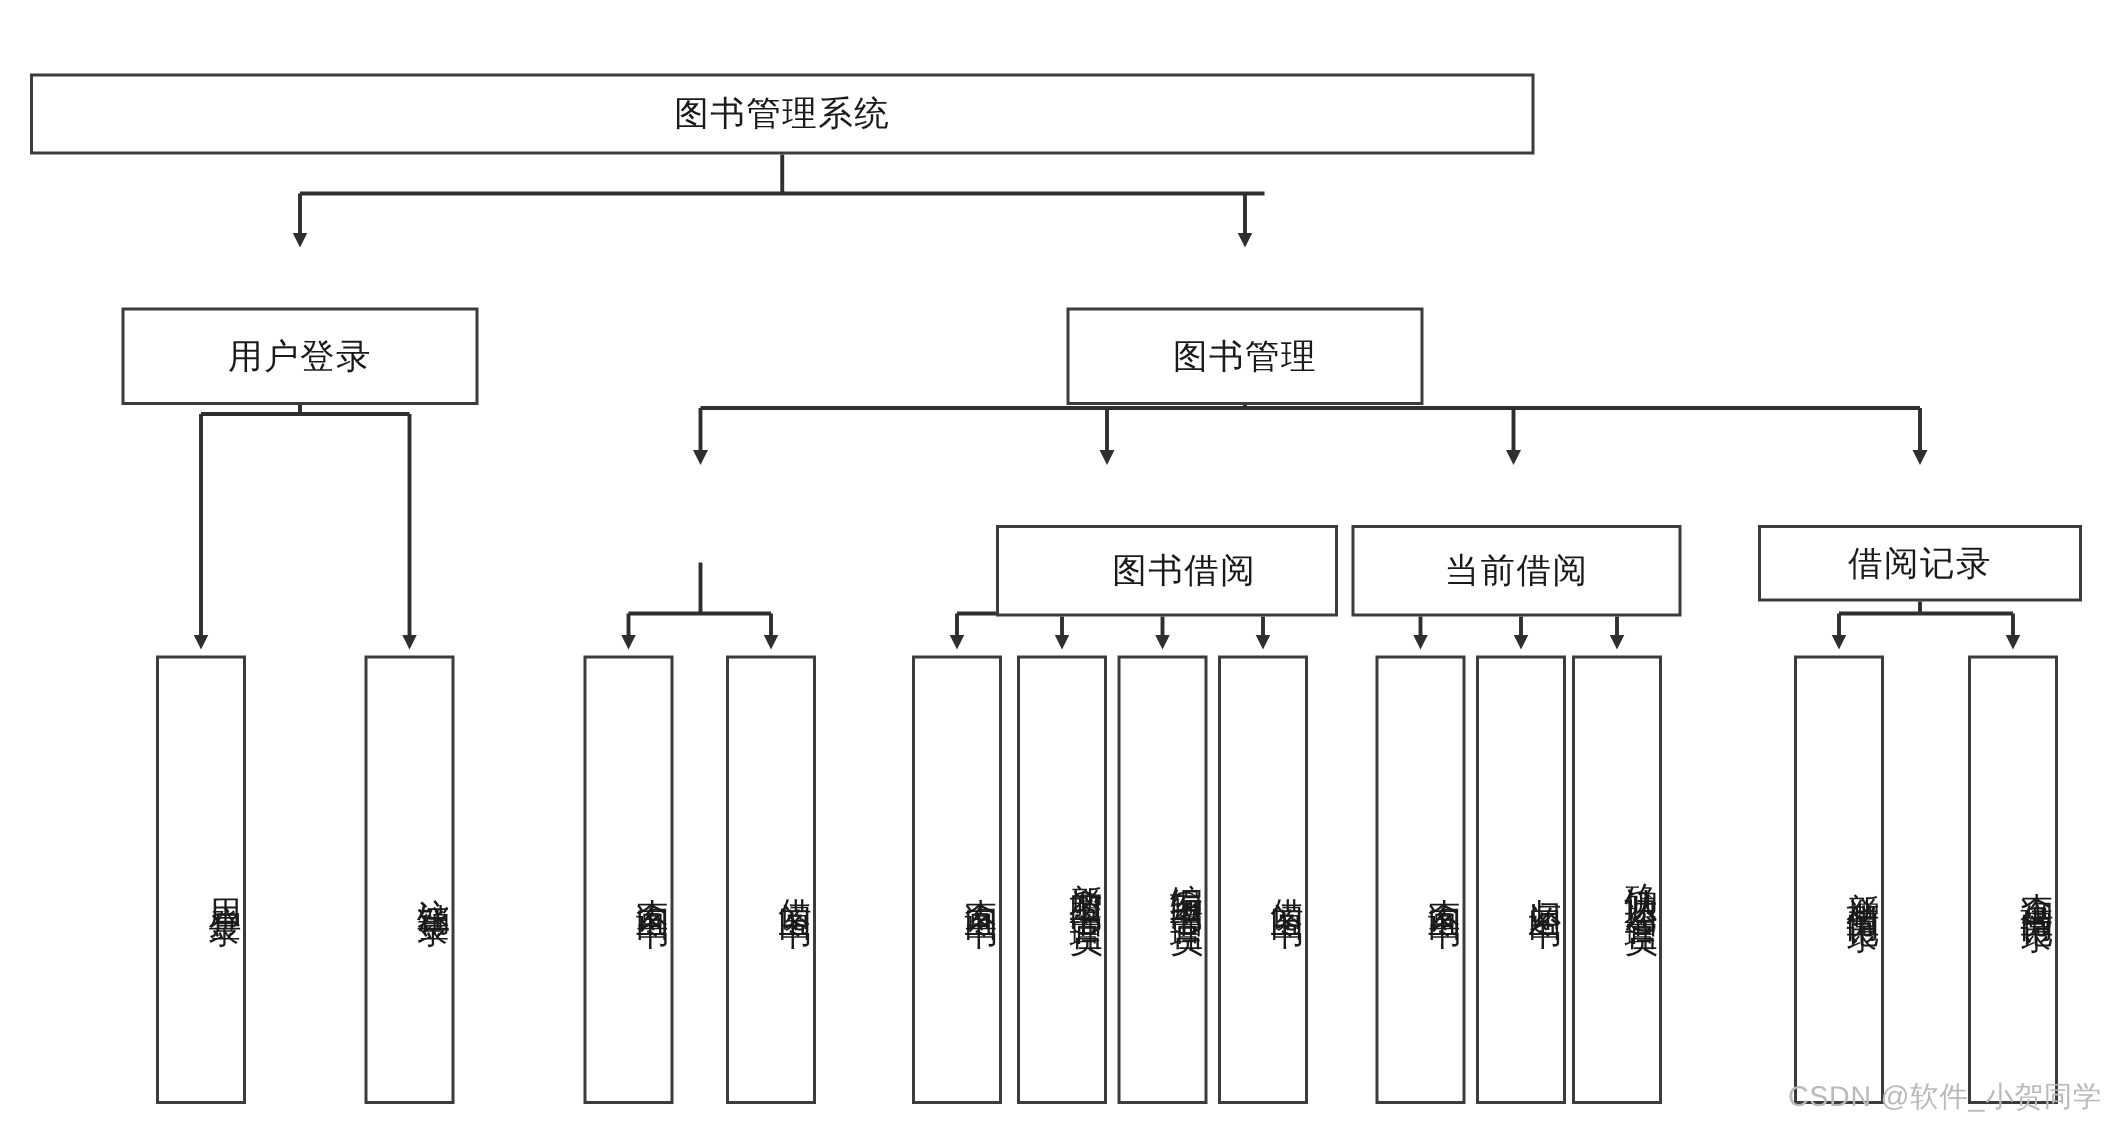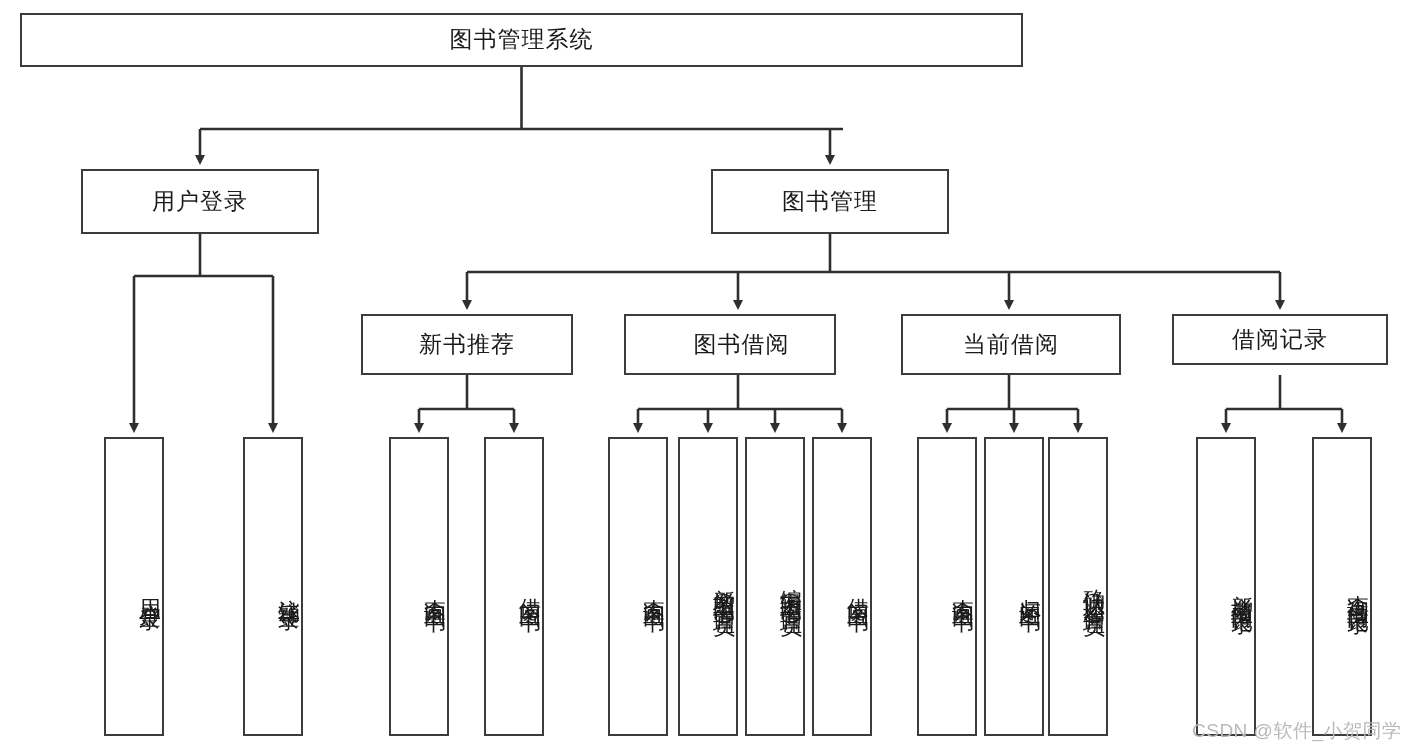--- a/index.html
+++ b/index.html
@@ -32,20 +32,21 @@
     border: 2px solid #3c3c3c;
     display: flex;
     align-items: center;
     justify-content: center;
     color: #1a1a1a;
   }
   .node.horiz {
     font-size: 23px;
     letter-spacing: 1px;
     line-height: 1.1;
+    margin-top: 36px;
   }
   .node.vert {
     writing-mode: vertical-rl;
     text-orientation: upright;
     font-size: 22px;
     letter-spacing: 4px;
     line-height: 1.05;
     padding-top: 4px;
     align-items: flex-start;
     justify-content: center;
@@ -122,24 +123,21 @@
     <span class="node-label">图书管理系统</span>
   </div>
 
   <div class="node horiz" style="left: 81px; top: 169px; width: 238px; height: 65px;">
     <span class="node-label">用户登录</span>
   </div>
   <div class="node horiz" style="left: 711px; top: 169px; width: 238px; height: 65px;">
     <span class="node-label">图书管理</span>
   </div>
 
-  <div class="node horiz" style="left: 361px; top: 314px; width: 212px; height: 61px;">
-    <span class="node-label">新书推荐</span>
-  </div>
-  <div class="node horiz" style="left: 624px; top: 314px; width: 212px; height: 61px; padding-left: 23px;">
+  <div class="node horiz" style="left: 664px; top: 314px; width: 228px; height: 61px; padding-left: 23px;">
     <span class="node-label">图书借阅</span>
   </div>
   <div class="node horiz" style="left: 901px; top: 314px; width: 220px; height: 61px;">
     <span class="node-label">当前借阅</span>
   </div>
   <div class="node horiz" style="left: 1172px; top: 314px; width: 216px; height: 51px;">
     <span class="node-label">借阅记录</span>
   </div>
 
   <div class="node vert" style="left: 104px; top: 437px; width: 60px; height: 299px;">

